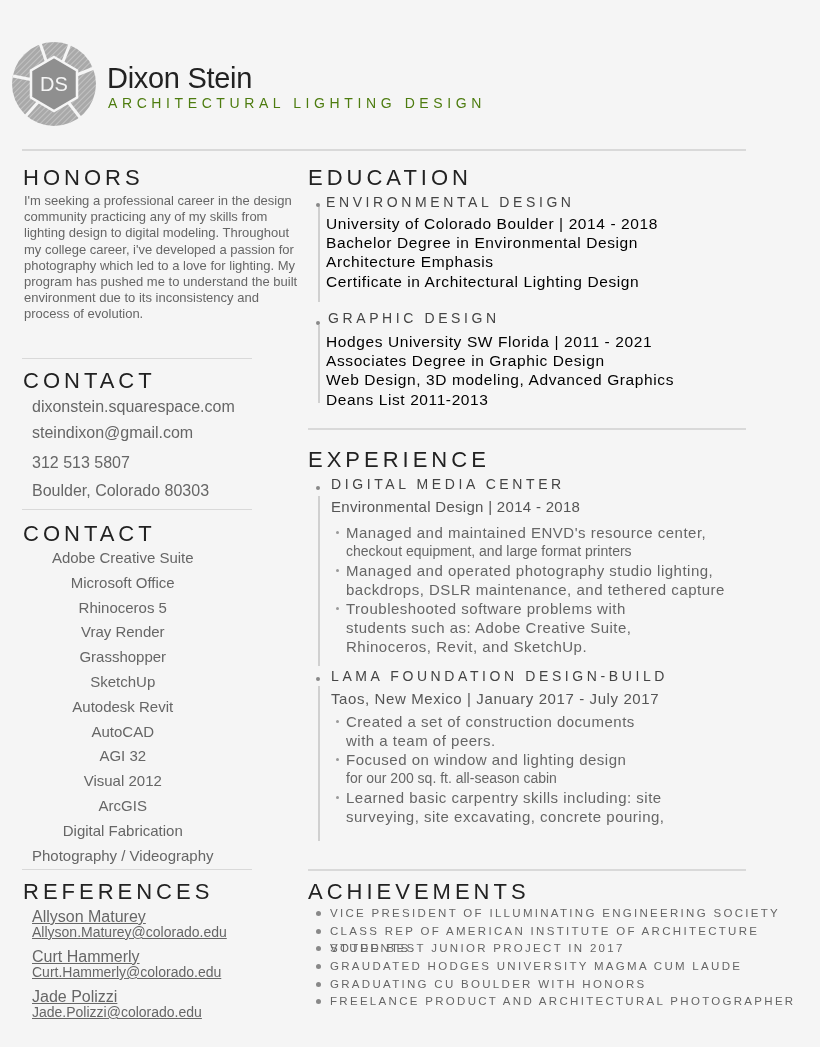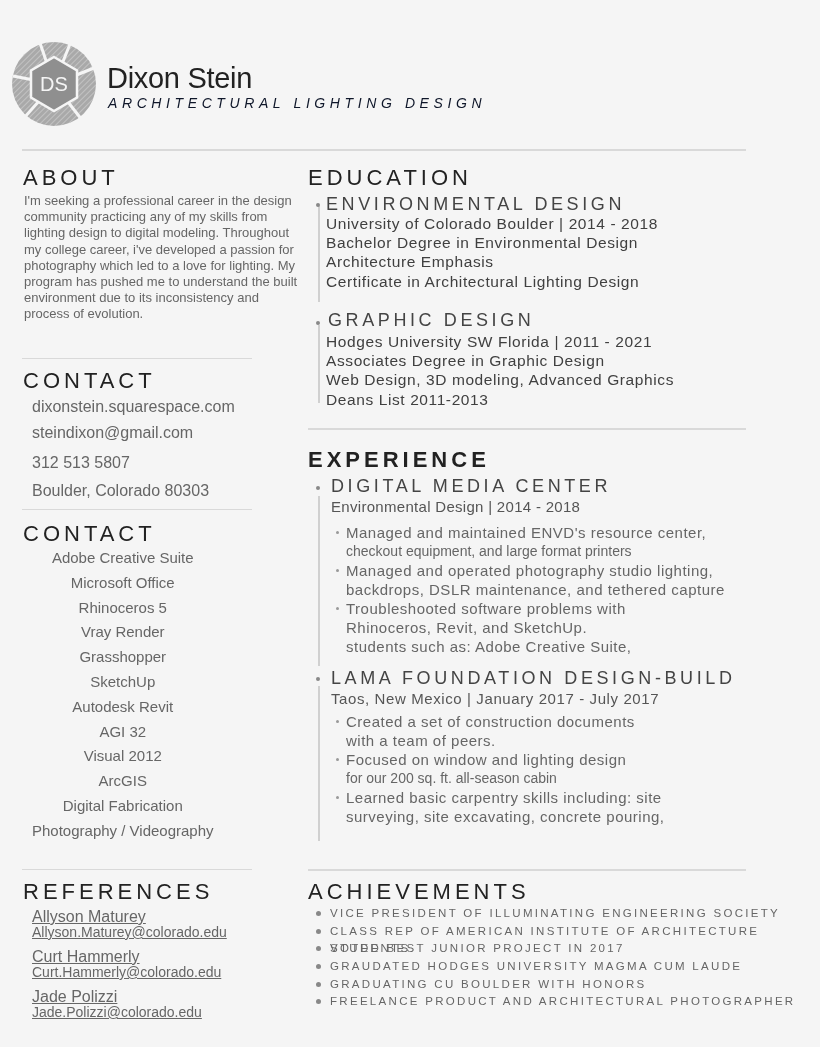--- a/index.html
+++ b/index.html
@@ -3,34 +3,34 @@
 <meta charset="utf-8">
 <style>
   html, body { margin: 0; padding: 0; }
   body {
     width: 820px; height: 1047px; background: #f5f5f5; position: relative; overflow: hidden;
     font-family: "Liberation Sans", sans-serif; color: #5a5a5a;
   }
   .abs { position: absolute; }
   .logo { left: 10px; top: 40px; width: 88px; height: 88px; text-align: center; }
   .name { left: 107px; top: 62px; font-size: 29px; color: #222; letter-spacing: -0.3px; }
-  .tagline { left: 108px; top: 95px; font-size: 14px; letter-spacing: 4.6px; color: #0f172a; font-style: italic; }
+  .tagline { left: 108px; top: 95px; font-size: 14px; letter-spacing: 4.6px; color: #4d7c0f; }
   .hr { position: absolute; height: 2px; background: #d9d9d9; }
   .h { position: absolute; font-size: 22px; letter-spacing: 4px; color: #222; }
   .about-text { left: 24px; top: 193px; width: 280px; font-size: 13px; line-height: 16.2px; color: #666; }
   .contact-item { position: absolute; left: 32px; font-size: 16px; color: #666; }
   .skills { left: 32px; top: 548px; font-size: 15px; color: #666; }
   .skills div { height: 24.8px; line-height: 20px; text-align: center; }
   .ref { position: absolute; left: 32px; color: #666; text-decoration: underline; }
   .ref .rn { font-size: 16px; line-height: 17px; }
   .ref .re { font-size: 14px; line-height: 15px; }
   .timeline { position: absolute; width: 2px; background: #d0d0d0; }
   .dot { position: absolute; width: 4px; height: 4px; border-radius: 50%; background: #888; }
-  .sub-h { position: absolute; font-size: 18px; letter-spacing: 3.6px; color: #444; }
-  .edu-lines { position: absolute; left: 326px; font-size: 15.5px; letter-spacing: 0.6px; line-height: 19.2px; color: #404040; }
+  .sub-h { position: absolute; font-size: 14px; letter-spacing: 3.6px; color: #444; }
+  .edu-lines { position: absolute; left: 326px; font-size: 15.5px; letter-spacing: 0.6px; line-height: 19.2px; color: #000000; }
   .exp-meta { position: absolute; left: 331px; font-size: 15px; letter-spacing: 0.3px; color: #555; }
   .bullets { position: absolute; left: 334px; color: #666; font-size: 15px; letter-spacing: 0.5px; }
   .bullet { position: relative; padding-left: 12px; }
   .bullet::before { content: ""; position: absolute; left: 2px; top: 8px; width: 3px; height: 3px; border-radius: 50%; background: #999; }
   .bullet .l { display: block; line-height: 19px; }
   .bullet .l.small { font-size: 14px; letter-spacing: 0; }
   .ach { position: absolute; left: 316px; top: 905px; font-size: 11.5px; letter-spacing: 2.3px; color: #666; }
   .ach div { height: 17.7px; line-height: 17px; position: relative; padding-left: 14px; }
   .ach div::before { content: ""; position: absolute; left: 0; top: 6px; width: 5px; height: 5px; border-radius: 50%; background: #888; }
 </style>
@@ -56,40 +56,41 @@
     </g>
     <polygon points="44,17 67,30.5 67,57.5 44,71 21,57.5 21,30.5" fill="#8f8f8f" stroke="#f5f5f5" stroke-width="2.5"></polygon>
     <text x="44" y="51" text-anchor="middle" font-family="Liberation Sans, sans-serif" font-size="20" fill="#f5f5f5">DS</text>
   </svg>
 </div>
 <div class="abs name">Dixon Stein</div>
 <div class="abs tagline">ARCHITECTURAL LIGHTING DESIGN</div>
 
 <div class="hr" style="left:22px; top:149px; width:724px;"></div>
 
-<div class="h" style="left:23px; top:165px;">ABOUT</div>
+<div class="h" style="left:23px; top:165px;">HONORS</div>
 <div class="abs about-text">I'm seeking a professional career in the design community practicing any of my skills from lighting design to digital modeling. Throughout my college career, i've developed a passion for photography which led to a love for lighting. My program has pushed me to understand the built environment due to its inconsistency and process of evolution.</div>
 <div class="hr" style="left:22px; top:358px; width:230px; height:1px;"></div>
 
 <div class="h" style="left:23px; top:368px;">CONTACT</div>
 <div class="contact-item" style="top:398px;">dixonstein.squarespace.com</div>
 <div class="contact-item" style="top:424px;">steindixon@gmail.com</div>
 <div class="contact-item" style="top:454px;">312 513 5807</div>
 <div class="contact-item" style="top:482px;">Boulder, Colorado 80303</div>
 <div class="hr" style="left:22px; top:509px; width:230px; height:1px;"></div>
 
 <div class="h" style="left:23px; top:521px;">CONTACT</div>
 <div class="abs skills">
   <div>Adobe Creative Suite</div>
   <div>Microsoft Office</div>
   <div>Rhinoceros 5</div>
   <div>Vray Render</div>
   <div>Grasshopper</div>
   <div>SketchUp</div>
   <div>Autodesk Revit</div>
+  <div>AutoCAD</div>
   <div>AGI 32</div>
   <div>Visual 2012</div>
   <div>ArcGIS</div>
   <div>Digital Fabrication</div>
   <div>Photography / Videography</div>
 </div>
 <div class="hr" style="left:22px; top:869px; width:230px; height:1px;"></div>
 
 <div class="h" style="left:23px; top:879px;">REFERENCES</div>
 <div class="ref" style="top:908px;">
@@ -122,40 +123,40 @@
 <div class="sub-h" style="left:328px; top:310px;">GRAPHIC DESIGN</div>
 <div class="edu-lines" style="top:332px;">
   <div>Hodges University SW Florida | 2011 - 2021</div>
   <div>Associates Degree in Graphic Design</div>
   <div>Web Design, 3D modeling, Advanced Graphics</div>
   <div>Deans List 2011-2013</div>
 </div>
 
 <div class="hr" style="left:308px; top:428px; width:438px;"></div>
 
-<div class="h" style="left:308px; top:447px;font-weight:bold;">EXPERIENCE</div>
+<div class="h" style="left:308px; top:447px;">EXPERIENCE</div>
 <div class="timeline" style="left:318px; top:496px; height:170px;"></div>
 <div class="timeline" style="left:318px; top:686px; height:155px;"></div>
 
 <div class="dot" style="left:316px; top:486px;"></div>
 <div class="sub-h" style="left:331px; top:476px;">DIGITAL MEDIA CENTER</div>
 <div class="exp-meta" style="top:498px;">Environmental Design | 2014 - 2018</div>
 <div class="bullets" style="top:523px;">
   <div class="bullet">
     <span class="l">Managed and maintained ENVD's resource center,</span>
     <span class="l small">checkout equipment, and large format printers</span>
   </div>
   <div class="bullet">
     <span class="l">Managed and operated photography studio lighting,</span>
     <span class="l">backdrops, DSLR maintenance, and tethered capture</span>
   </div>
   <div class="bullet">
     <span class="l">Troubleshooted software problems with</span>
+    <span class="l">students such as: Adobe Creative Suite,</span>
     <span class="l">Rhinoceros, Revit, and SketchUp.</span>
-    <span class="l">students such as: Adobe Creative Suite,</span>
   </div>
 </div>
 
 <div class="dot" style="left:316px; top:677px;"></div>
 <div class="sub-h" style="left:331px; top:668px;">LAMA FOUNDATION DESIGN-BUILD</div>
 <div class="exp-meta" style="top:690px; letter-spacing:0.6px;">Taos, New Mexico | January 2017 - July 2017</div>
 <div class="bullets" style="top:712px;">
   <div class="bullet">
     <span class="l">Created a set of construction documents</span>
     <span class="l">with a team of peers.</span>

